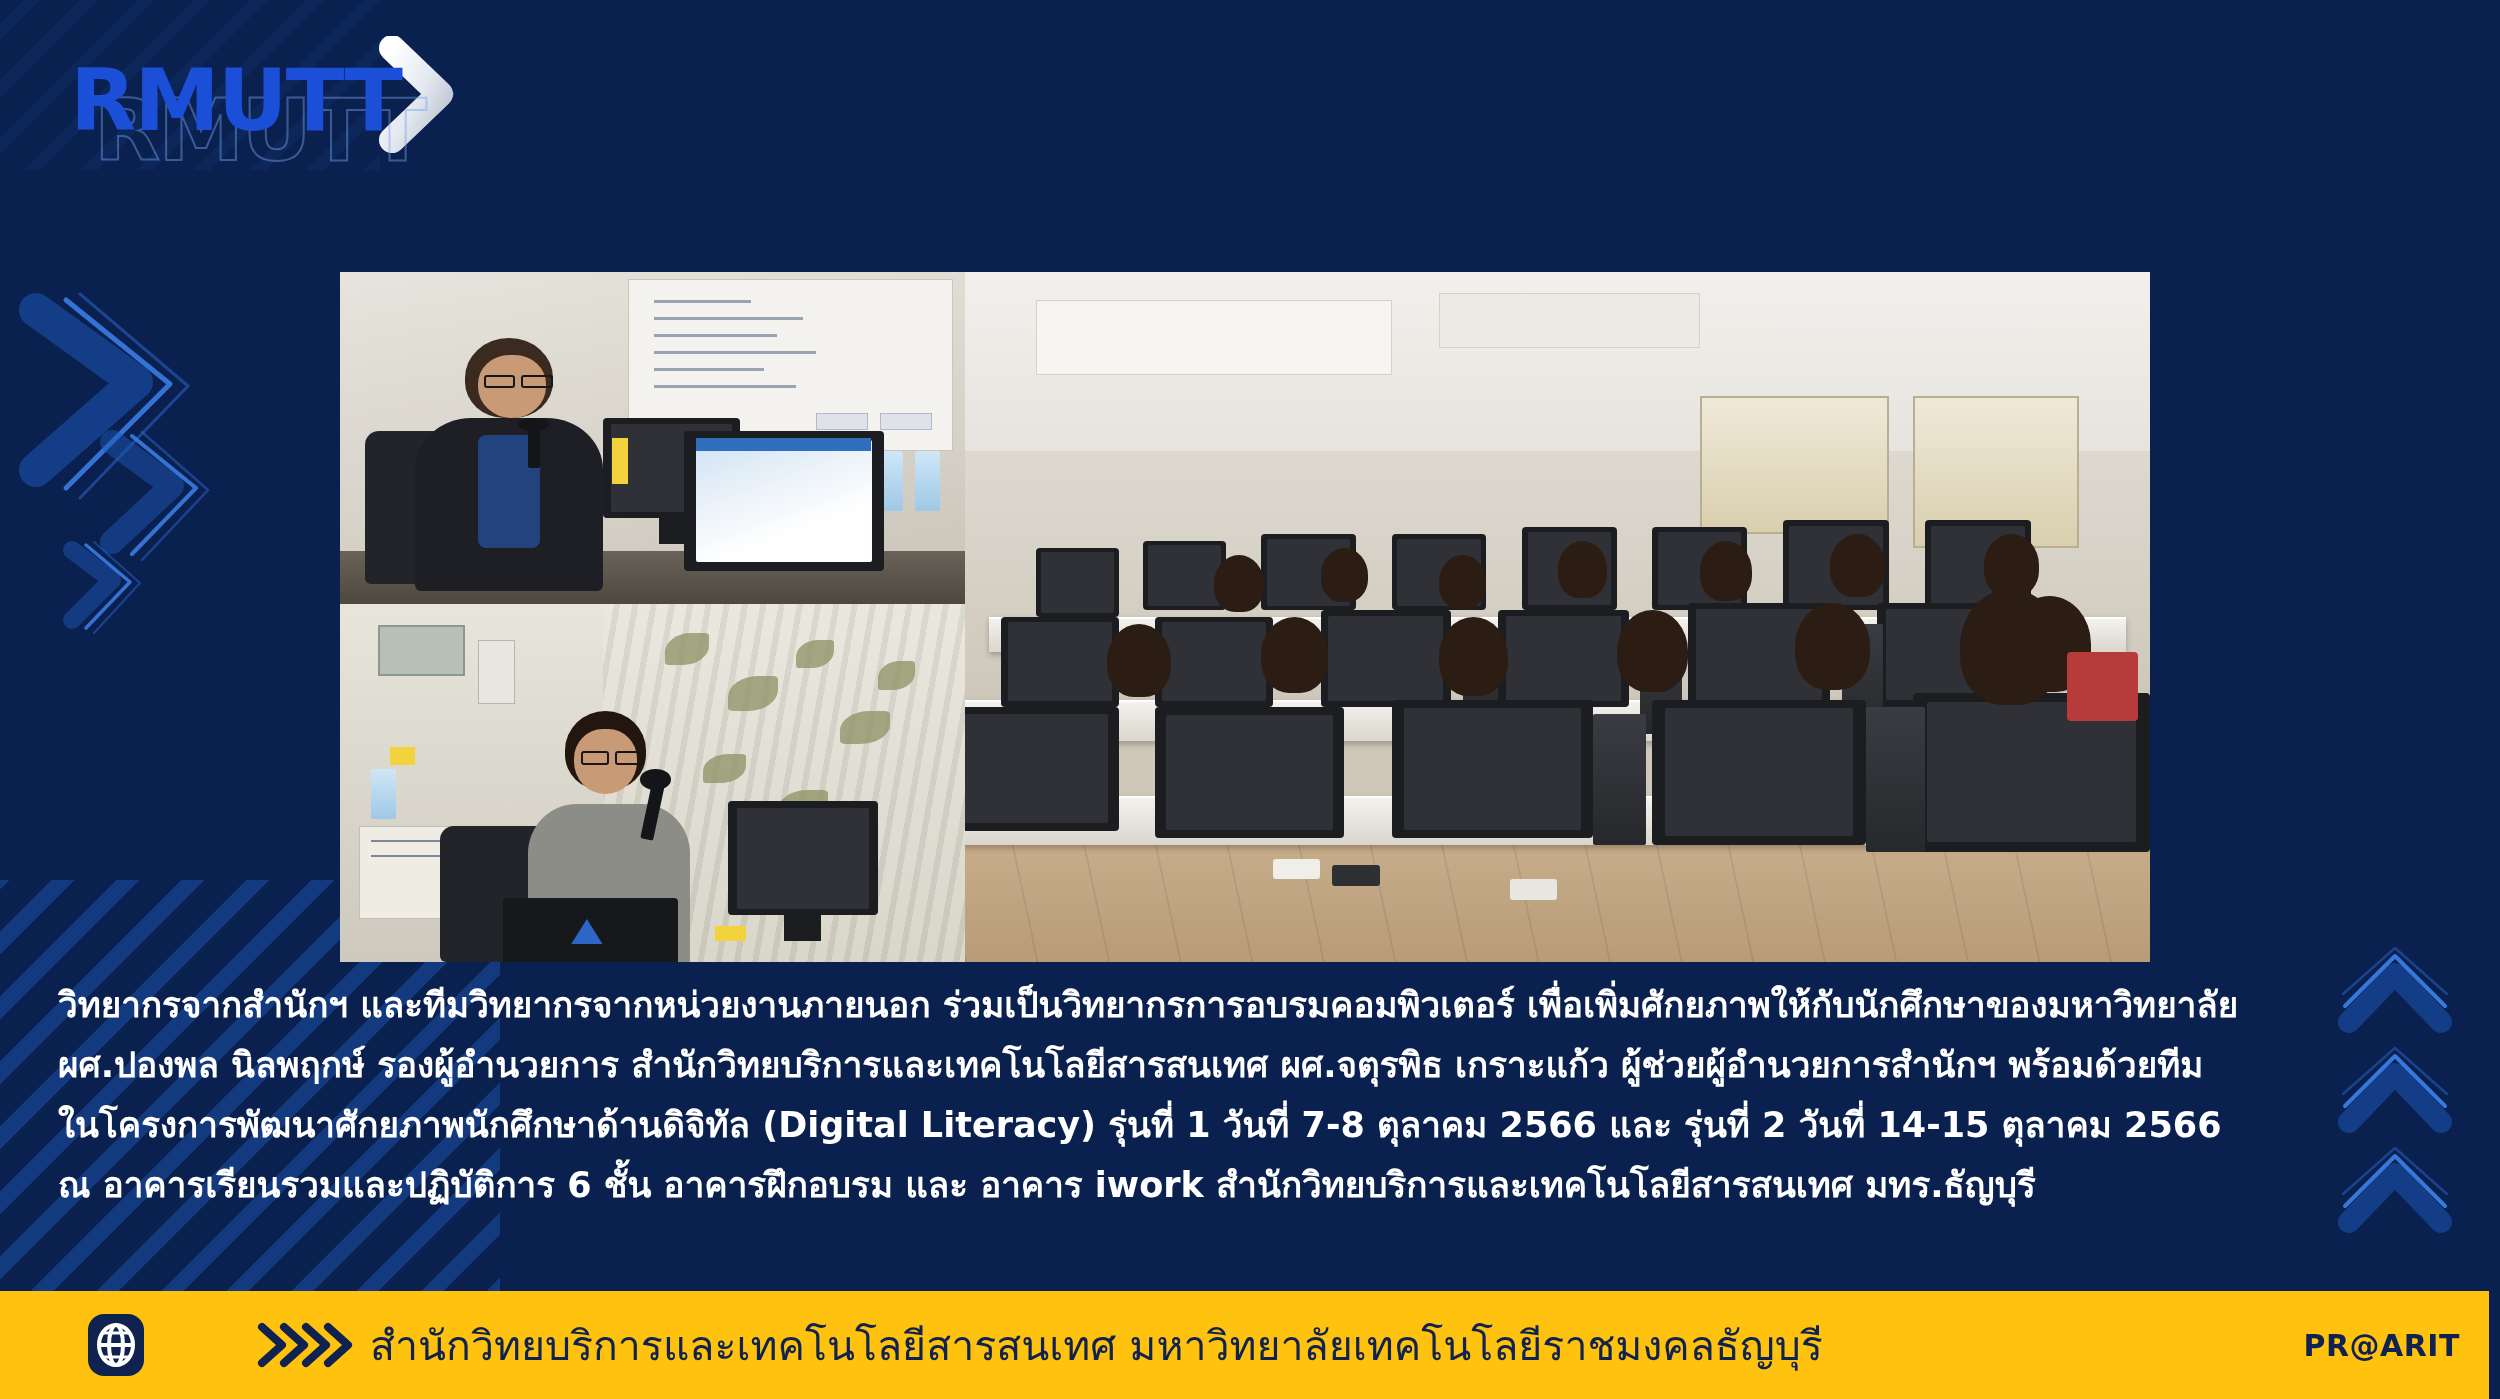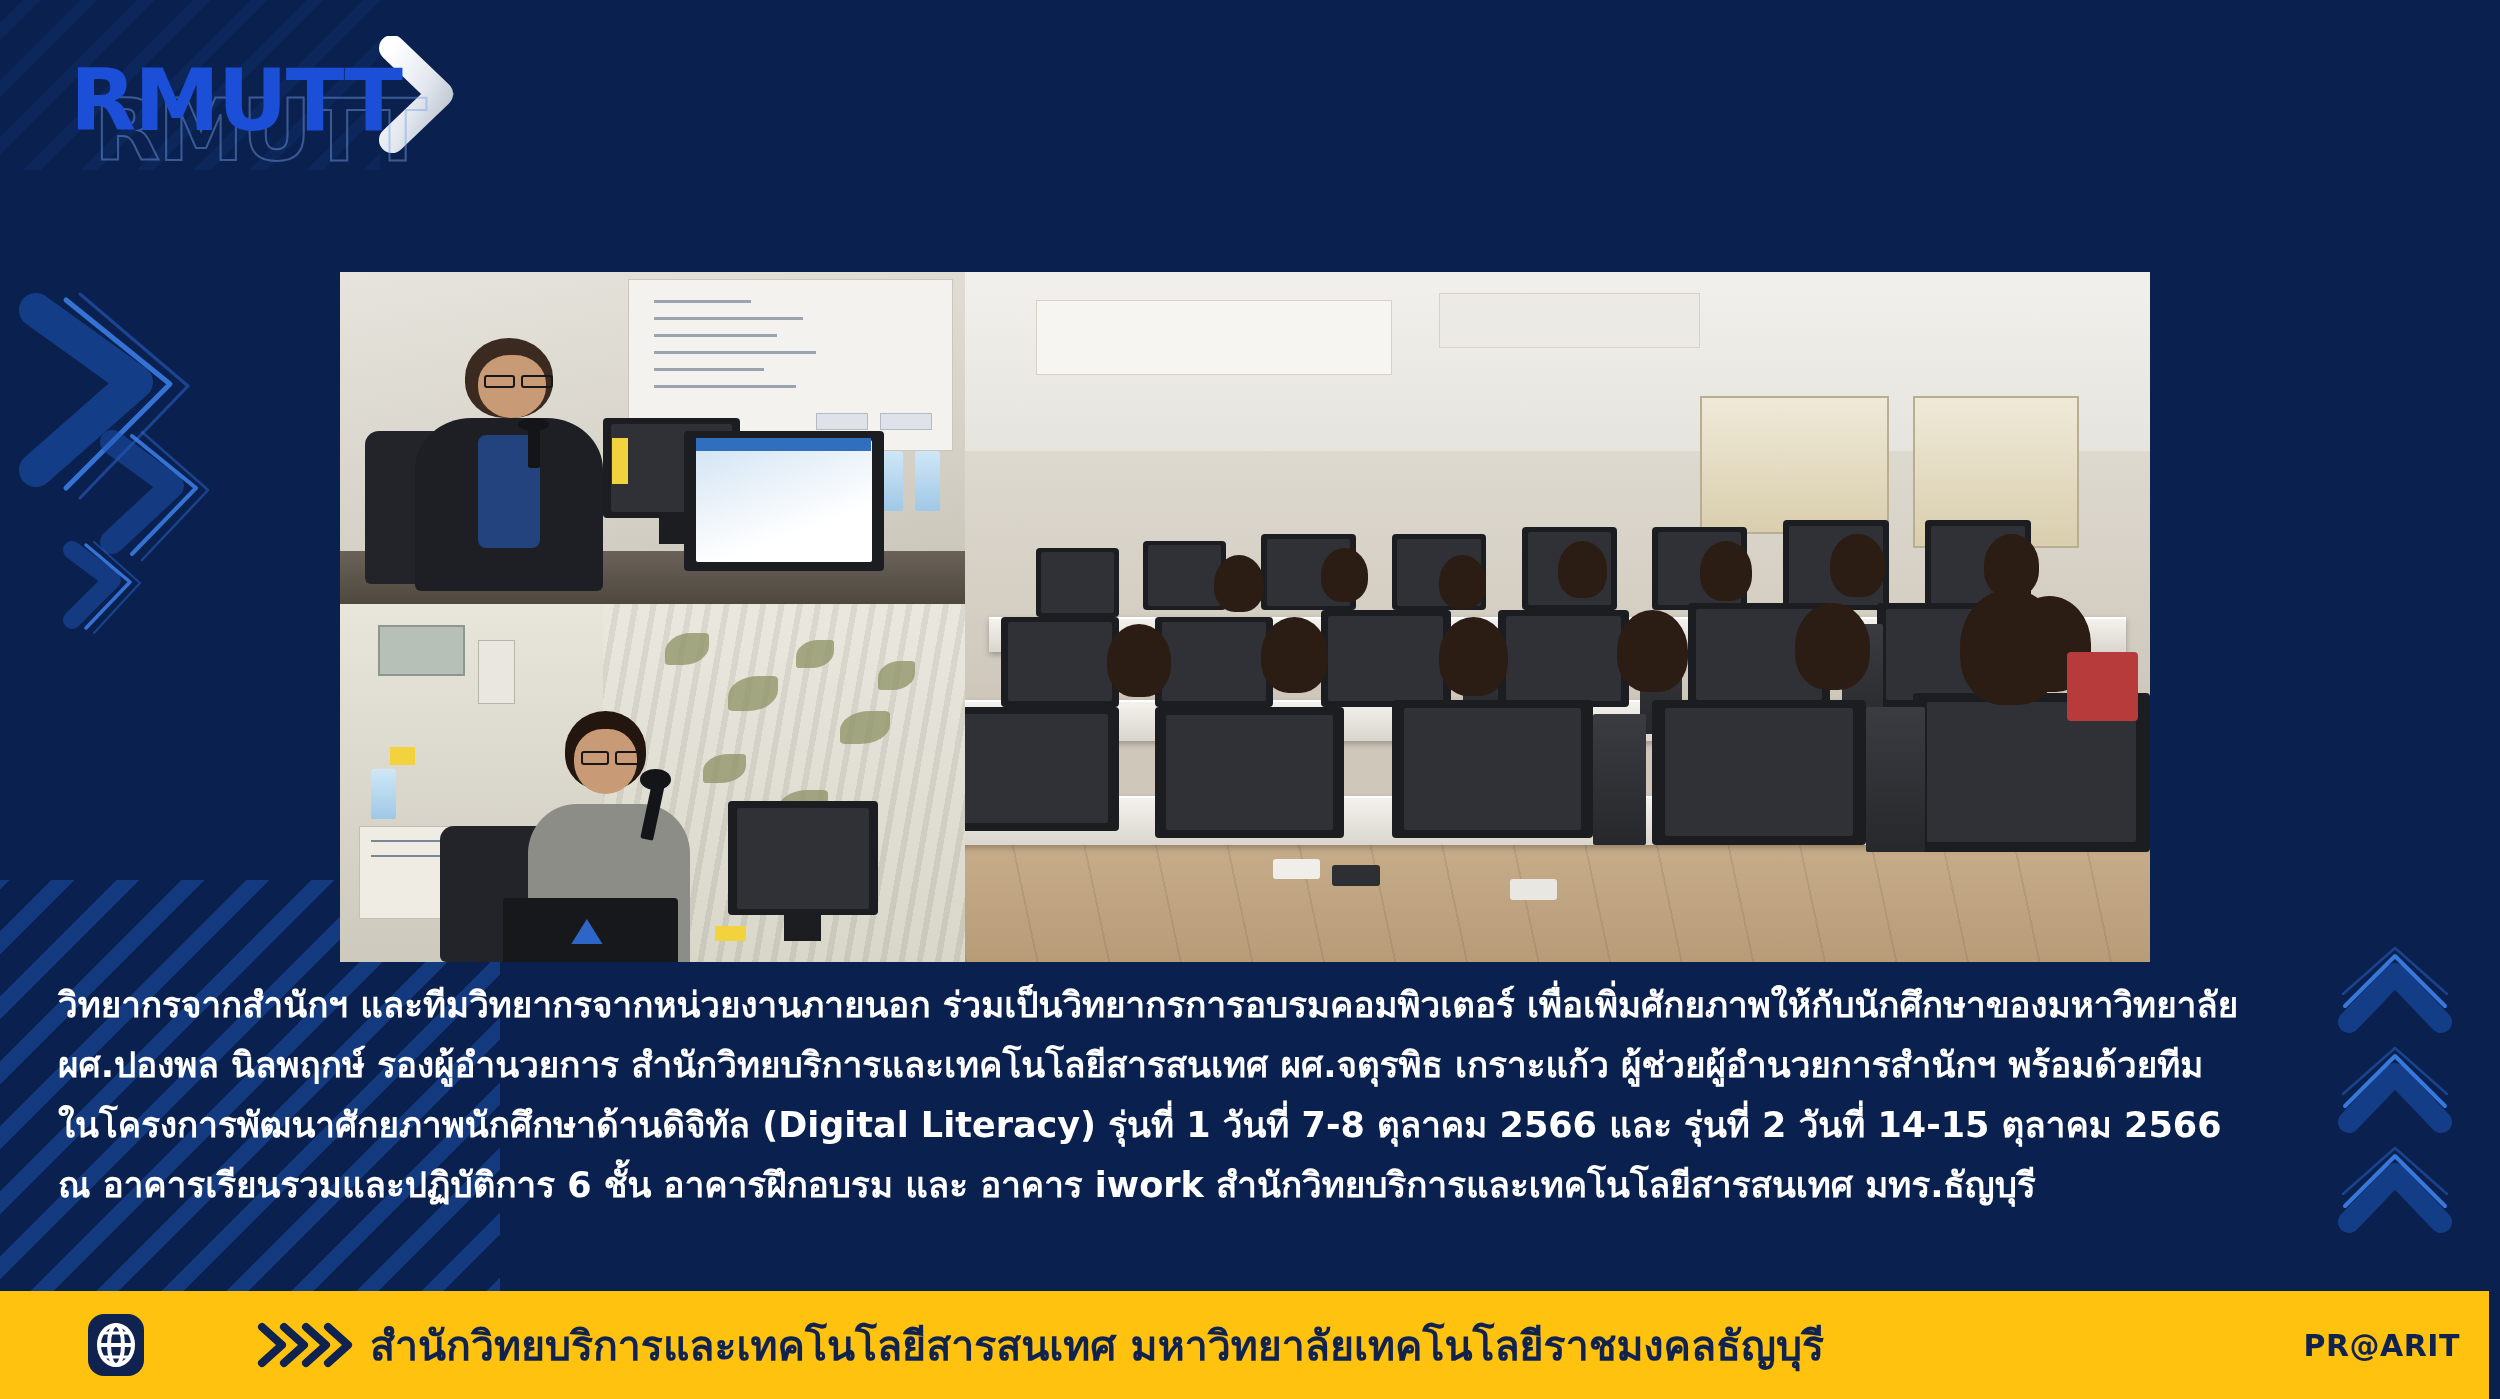--- a/index.html
+++ b/index.html
@@ -354,21 +354,21 @@
   .footer-chev {
     flex: 0 0 auto;
     margin-left: 82px;
     margin-right: 14px;
     display: flex;
     align-items: center;
   }
   .footer-org {
     font-family: "DejaVu Sans", "Liberation Sans", sans-serif;
     font-size: 41px;
-    font-weight: 700;
+    font-weight: 400;
     color: #10224f;
     white-space: nowrap;
   }
   .footer-tag {
     margin-left: auto;
     font-family: "DejaVu Sans", "Liberation Sans", sans-serif;
     font-size: 30px;
     font-weight: 700;
     color: #10224f;
     letter-spacing: 0.5px;

